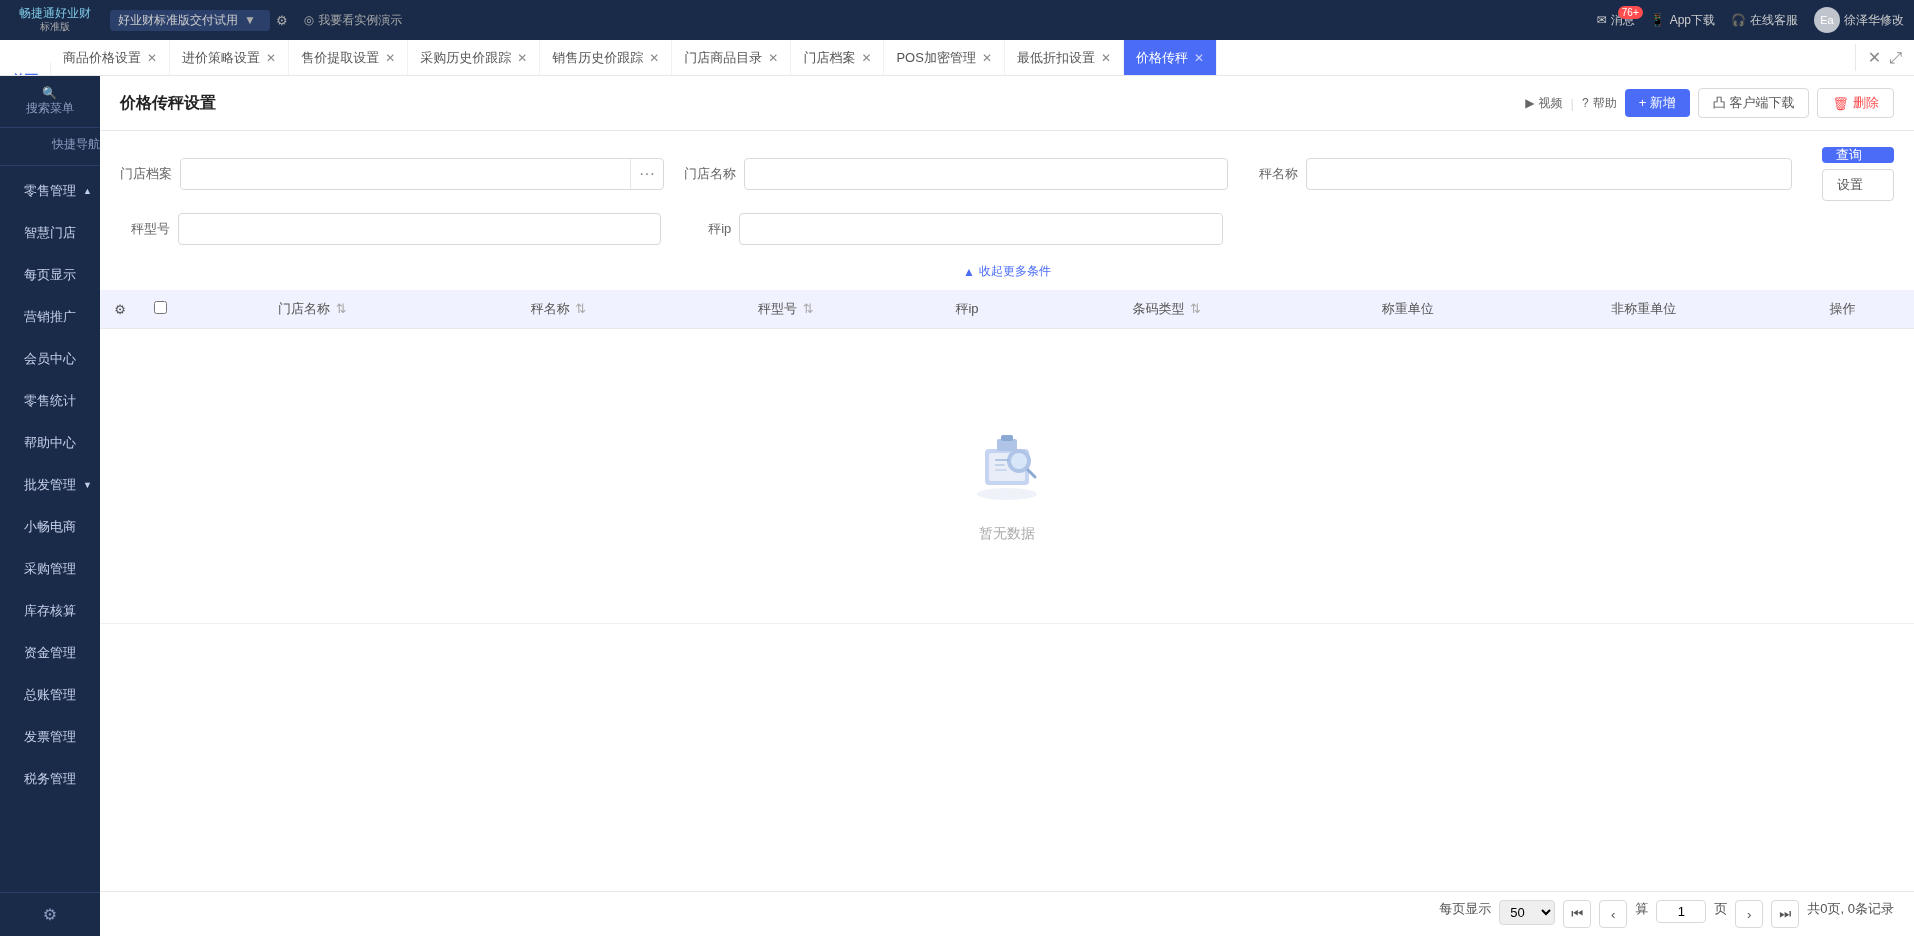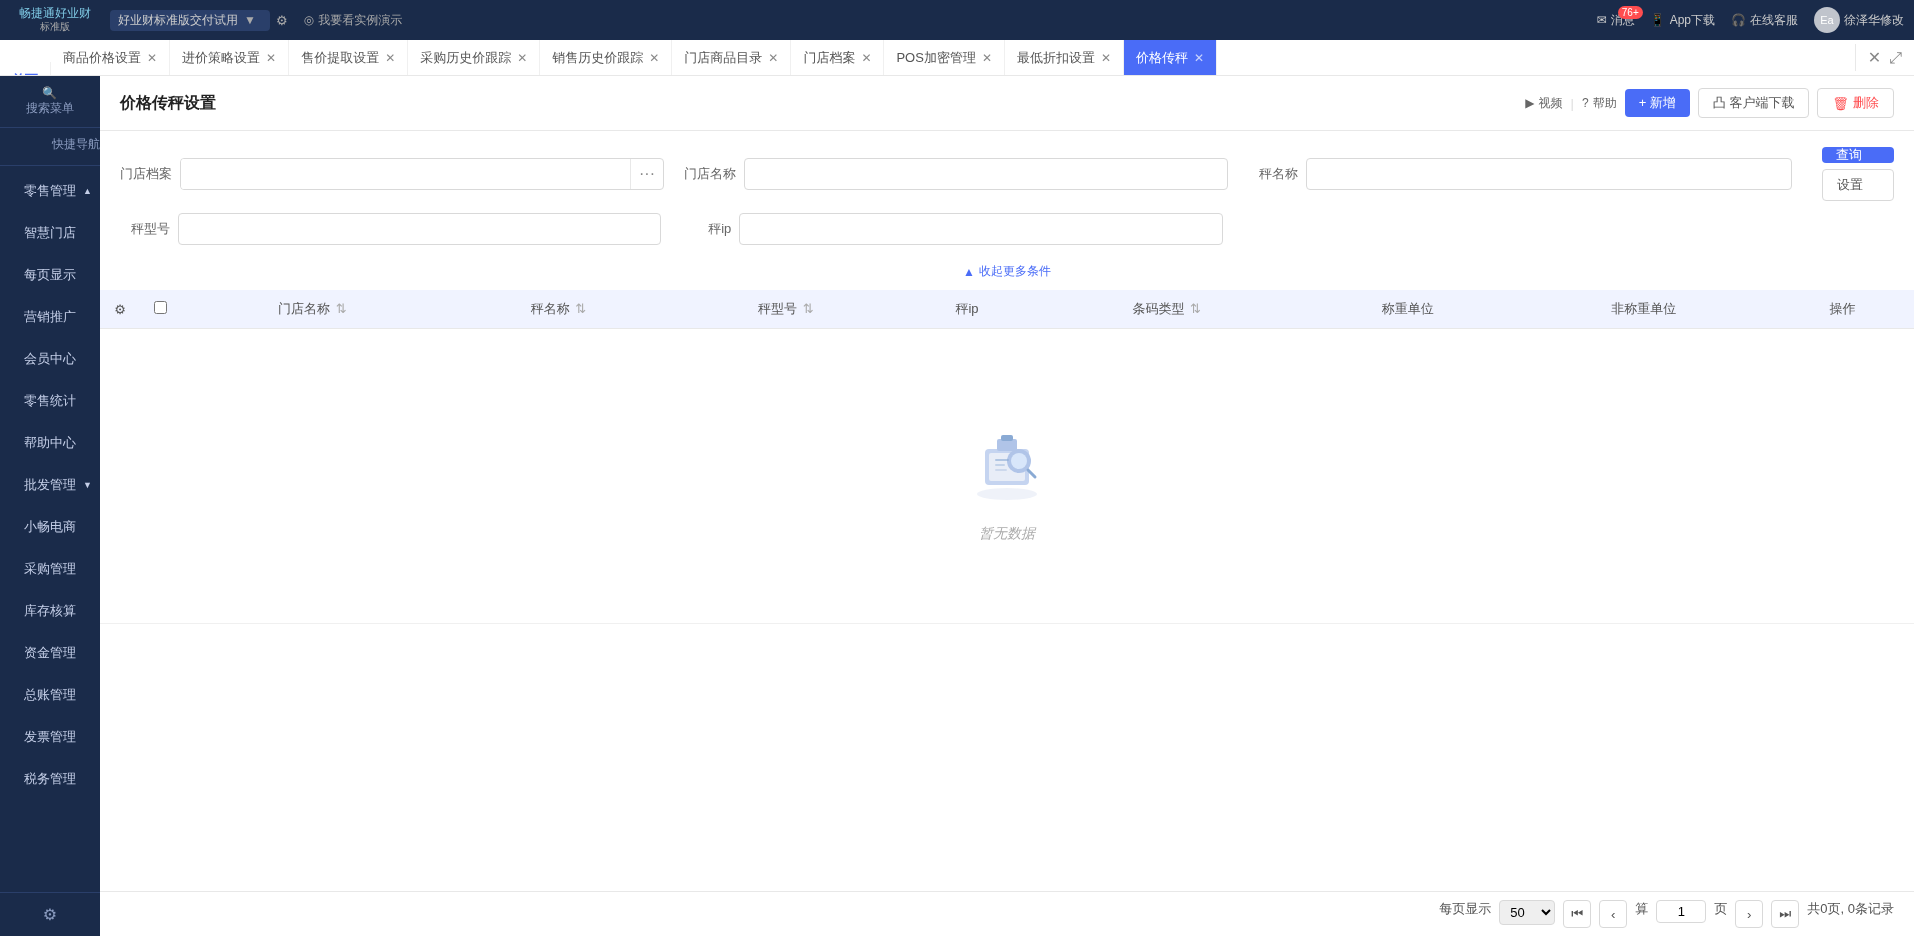--- a/index.html
+++ b/index.html
@@ -75,21 +75,21 @@
 
     
     .table-area { flex: 1; overflow: auto; background: #fff; margin: 0; }
     .data-table { width: 100%; border-collapse: collapse; }
     .data-table th { background: #f0f3ff; color: #555; font-size: 13px; font-weight: 500; padding: 10px 12px; text-align: center; border-bottom: 1px solid #e8e8e8; white-space: nowrap; position: sticky; top: 0; }
     .data-table th .sort-icon { color: #aaa; margin-left: 2px; }
     .data-table td { padding: 10px 12px; text-align: center; border-bottom: 1px solid #f0f0f0; font-size: 13px; }
     .th-settings { width: 40px; }
     .th-checkbox { width: 40px; }
     .empty-state { display: flex; flex-direction: column; align-items: center; justify-content: center; padding: 80px 0; }
-    .empty-text { color: #aaa; font-size: 14px; margin-top: 16px; font-style: italic; }
+    .empty-text { color: #aaa; font-size: 14px; margin-top: 16px; }
 
     
     .pagination-bar { display: flex; align-items: flex-start; justify-content: flex-end; gap: 8px; padding: 8px 20px; background: #fff; border-top: 1px solid #e8e8e8; flex-shrink: 0; font-size: 13px; color: #555; }
     .page-size-select { border: 1px solid #d9d9d9; border-radius: 4px; padding: 3px 6px; font-size: 13px; }
     .page-btn { width: 28px; height: 28px; border: 1px solid #d9d9d9; border-radius: 4px; background: #fff; cursor: pointer; display: flex; align-items: center; justify-content: center; color: #555; }
     .page-input { width: 50px; border: 1px solid #d9d9d9; border-radius: 4px; padding: 3px 6px; text-align: center; font-size: 13px; }
 
     
     .empty-illustration { width: 100px; height: 100px; }
   </style>

